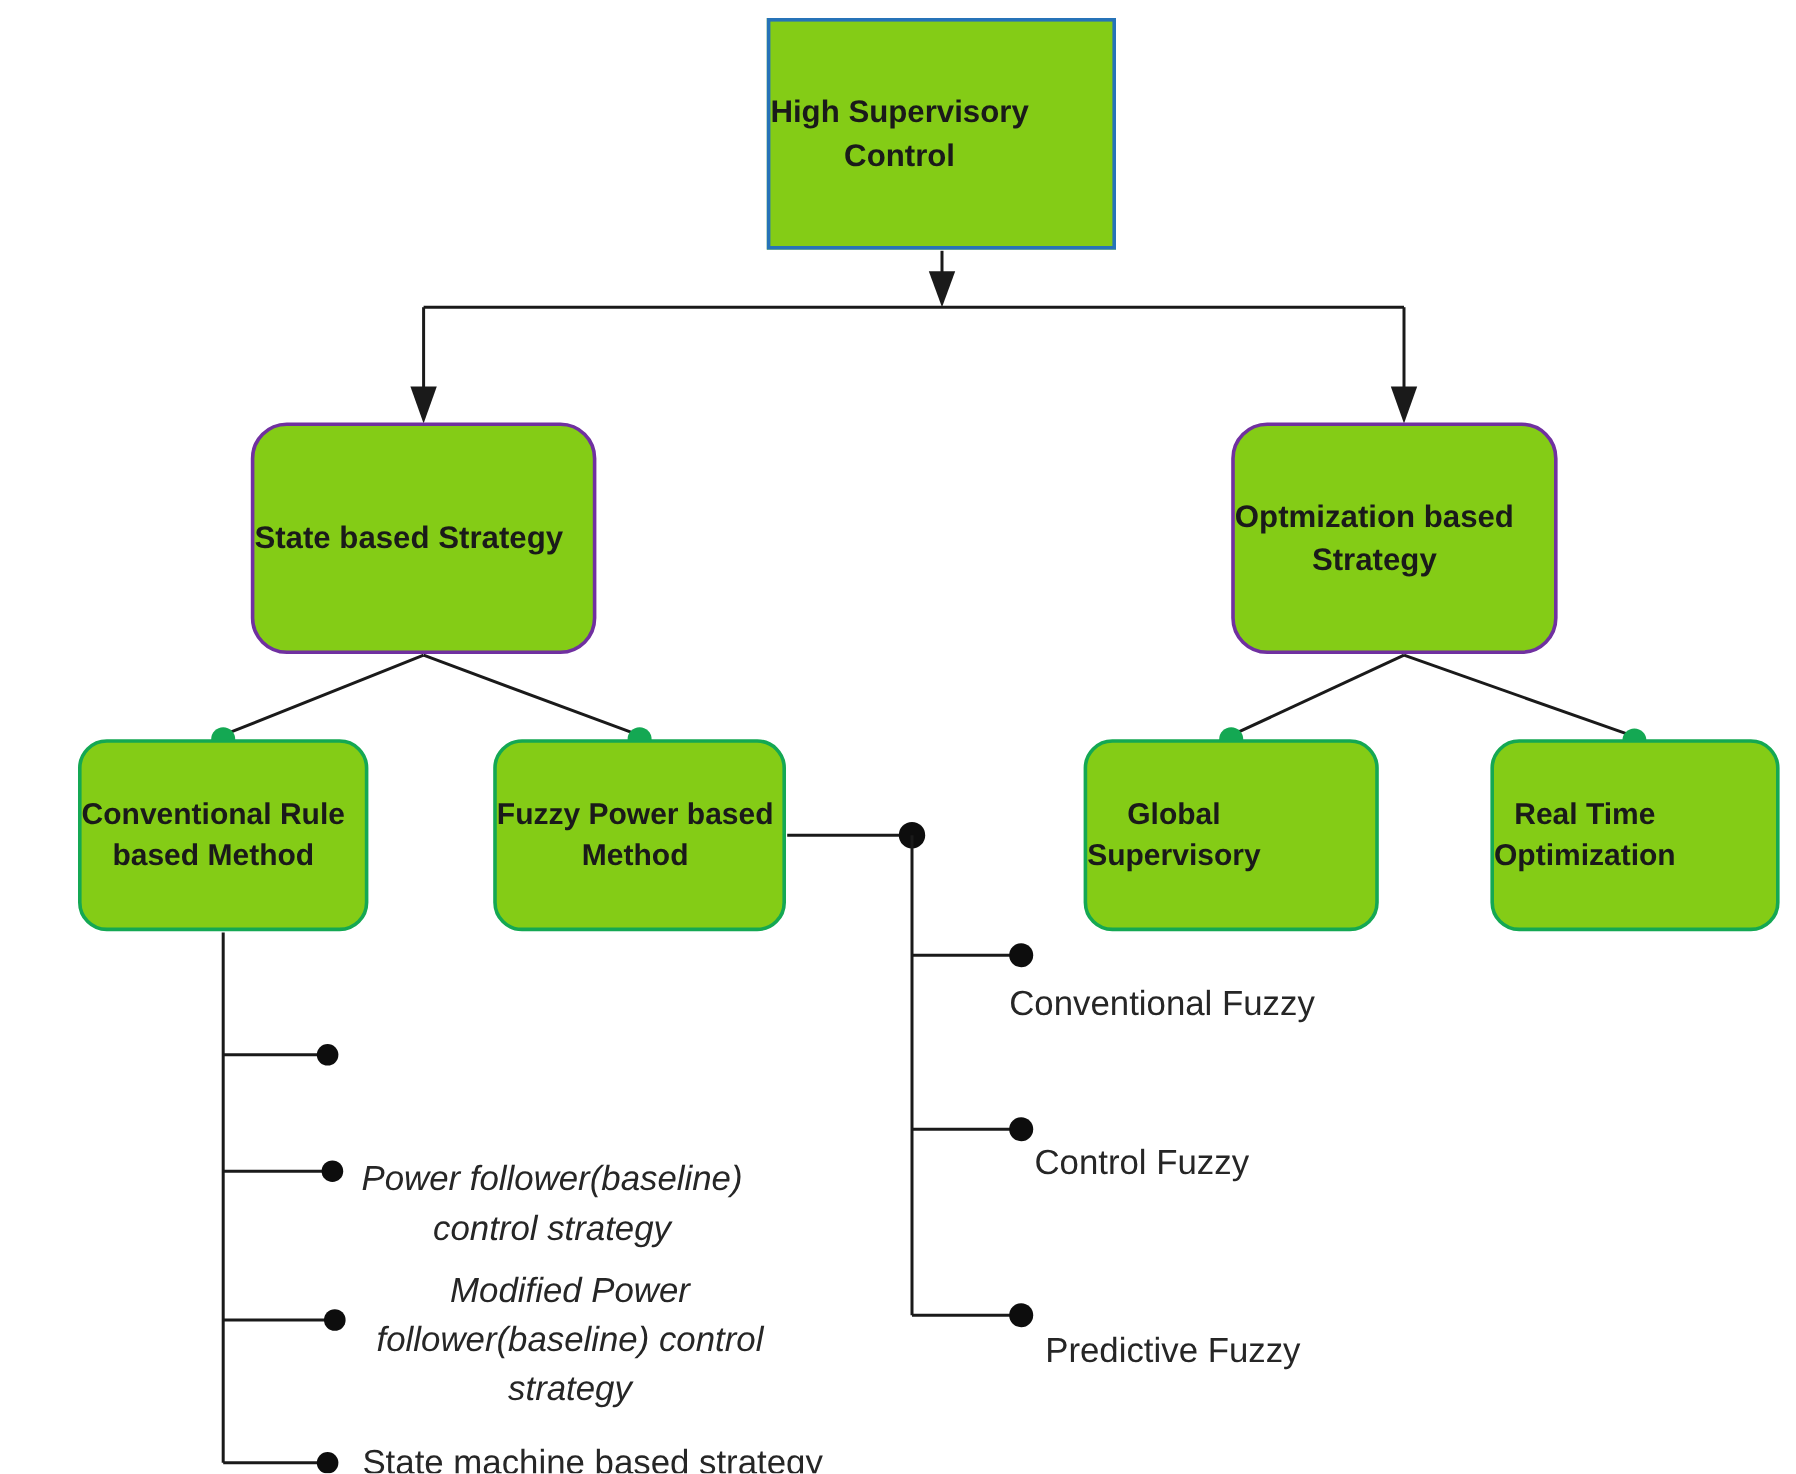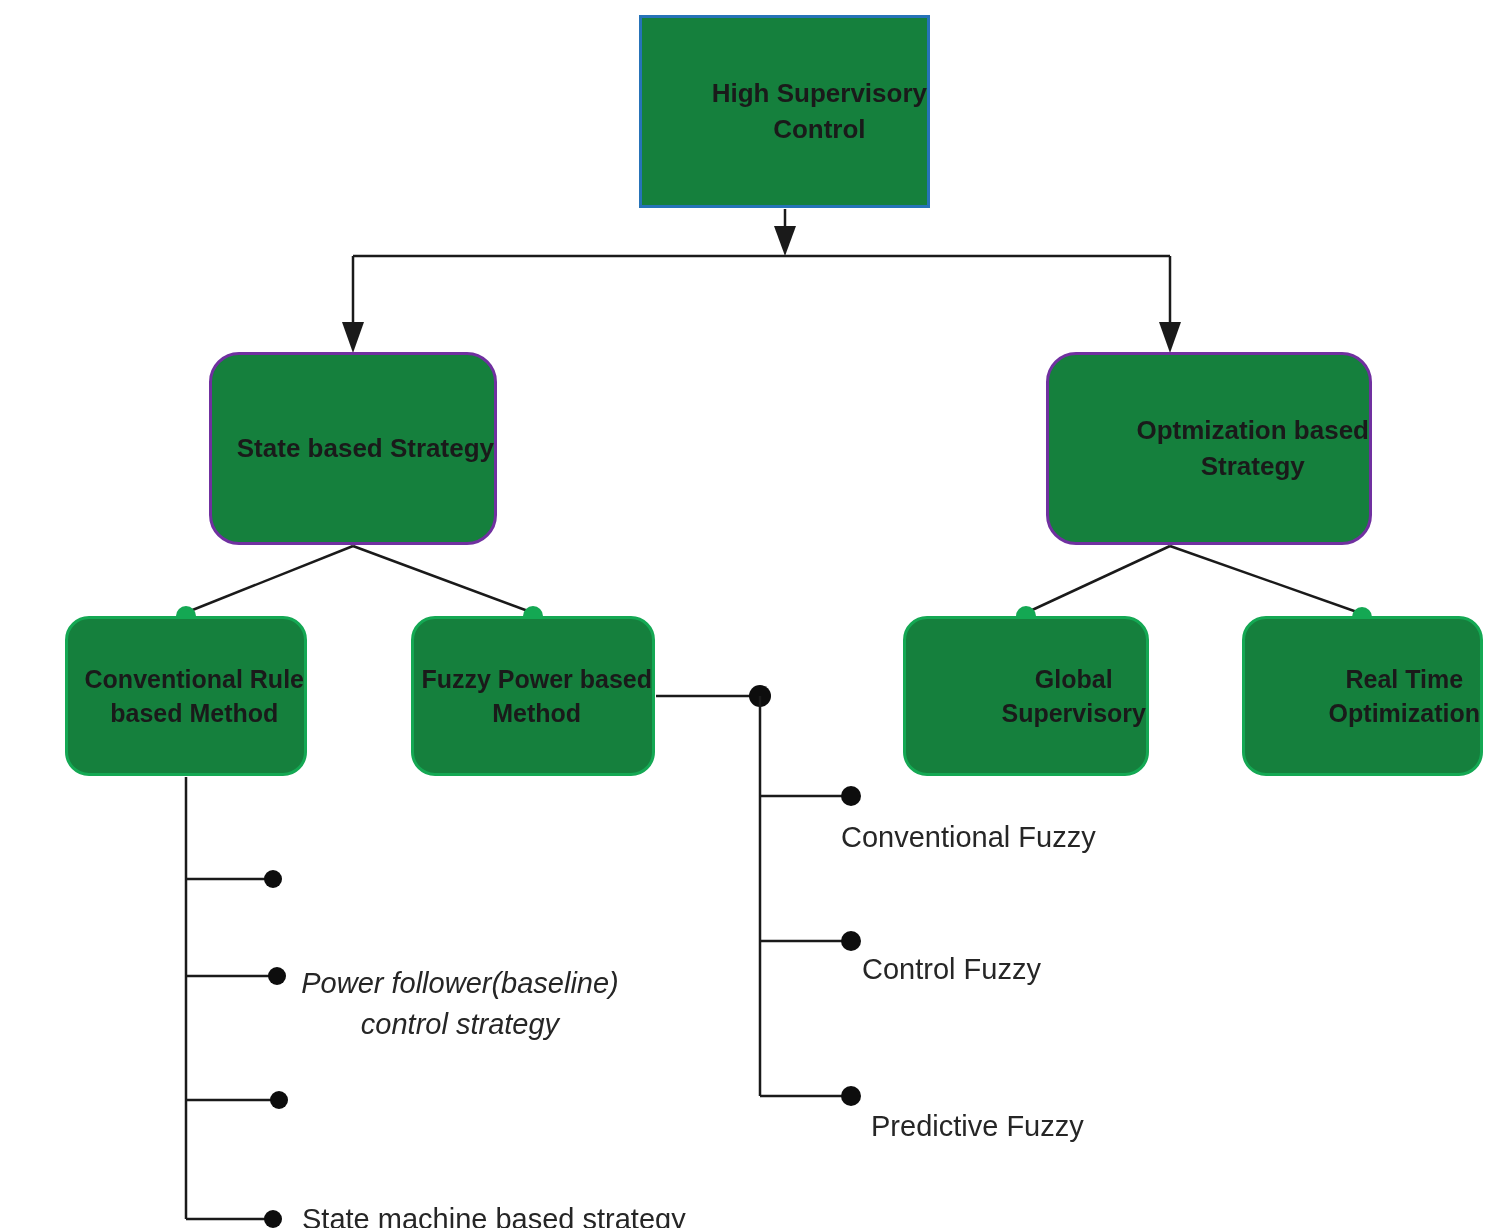--- a/index.html
+++ b/index.html
@@ -29,25 +29,25 @@
   }
   .connectors line {
     stroke: var(--connector);
     stroke-width: 2.5;
   }
   .connectors .arrowhead { fill: var(--connector); }
   .connectors .green-dot { fill: var(--method-border); }
   .connectors .black-dot { fill: var(--black-dot); }
   .node {
     position: absolute;
-    background: #15803d;
+    background: #84cc16;
     border: 3px solid #0f766e;
     display: flex;
     align-items: center;
-    justify-content: flex-end;
+    justify-content: flex-start;
     text-align: center;
   }
   .node-label {
     font-weight: bold;
     color: var(--box-text);
     white-space: pre-line;
     line-height: 1.38;
   }
   .node.root    { border-color: var(--root-border); border-radius: 0; }
   .node.strategy{ border-color: var(--strategy-border); border-radius: 30px; }
@@ -113,21 +113,21 @@
 
   <div class="node root" style="left:639px; top:15px; width:291px; height:193px;">
     <span class="node-label">High Supervisory
 Control</span>
   </div>
 
   <div class="node strategy" style="left:209px; top:352px; width:288px; height:193px;">
     <span class="node-label">State based Strategy</span>
   </div>
 
-  <div class="node strategy" style="left:1026px; top:352px; width:326px; height:193px;margin-left:20px;">
+  <div class="node strategy" style="left:1026px; top:352px; width:272px; height:193px;">
     <span class="node-label">Optmization based
 Strategy</span>
   </div>
 
   <div class="node method" style="left:65px; top:616px; width:242px; height:160px;">
     <span class="node-label">Conventional Rule
 based Method</span>
   </div>
 
   <div class="node method" style="left:411px; top:616px; width:244px; height:160px;">
@@ -140,19 +140,22 @@
 Supervisory</span>
   </div>
 
   <div class="node method" style="left:1242px; top:616px; width:241px; height:160px;">
     <span class="node-label">Real Time
 Optimization</span>
   </div>
 
   <div class="leaf centered" style="left:280px; top:963px; width:360px;">Power follower(baseline)
 control strategy</div>
+  <div class="leaf centered" style="left:293px; top:1056px; width:364px;">Modified Power
+follower(baseline) control
+strategy</div>
   <div class="leaf nowrap" style="left:302px; top:1199px;">State machine based strategy</div>
 
   <div class="leaf nowrap" style="left:841px; top:817px;">Conventional Fuzzy</div>
   <div class="leaf nowrap" style="left:862px; top:949px;">Control Fuzzy</div>
   <div class="leaf nowrap" style="left:871px; top:1106px;">Predictive Fuzzy</div>
 
 </div>
 
 </body></html>

